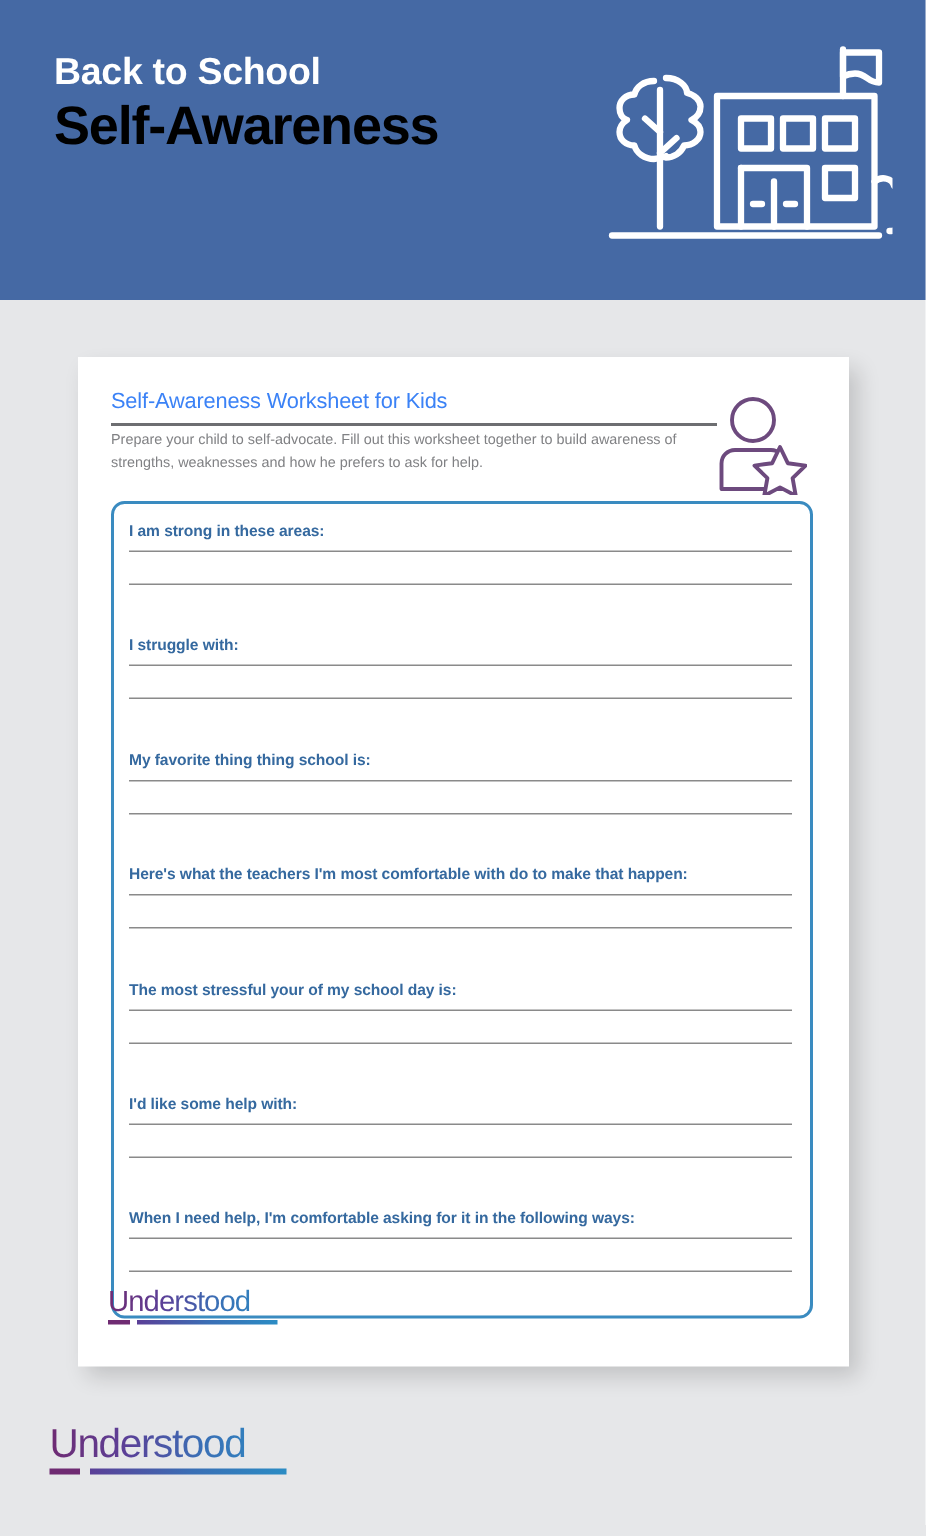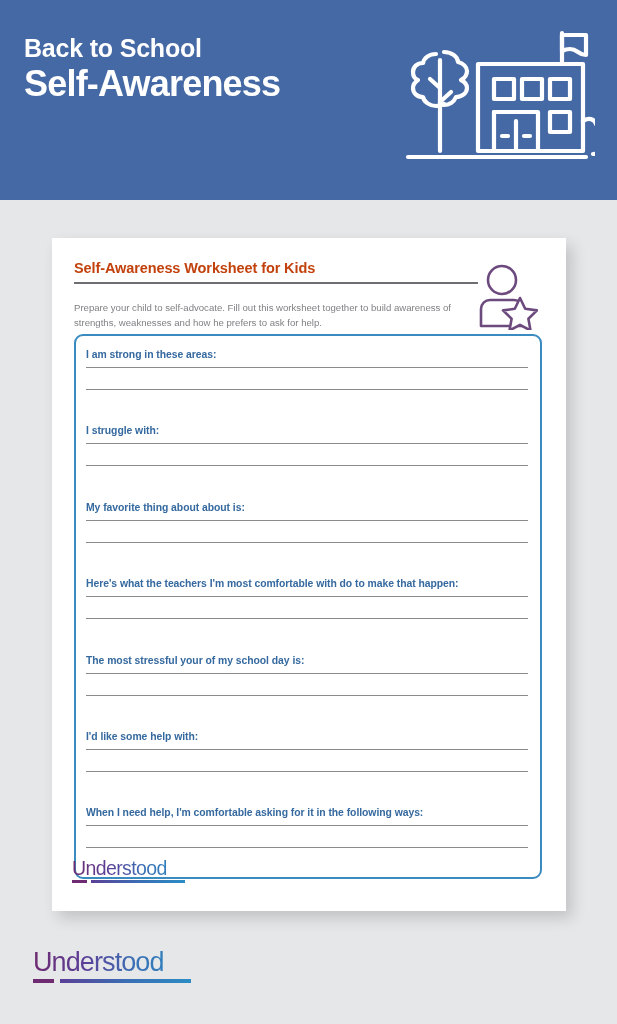--- a/index.html
+++ b/index.html
@@ -19,35 +19,35 @@
     position: absolute;
     top: 0; left: 0;
     width: 617px;
     height: 200px;
     background: #4569a4;
     overflow: hidden;
   }
 
   .banner-text {
     position: absolute;
-    left: 24px;
+    left: 36px;
     top: 34px;
     width: 370px;
   }
 
   .banner-kicker {
     color: #ffffff;
     font-size: 25px;
     font-weight: bold;
     line-height: 1.12;
     letter-spacing: -0.2px;
   }
 
   .banner-title {
-    color: #ffffff;
+    color: #000000;
     font-size: 36px;
     font-weight: bold;
     line-height: 1.12;
     letter-spacing: -0.8px;
     margin-top: 2px;
   }
 
   .banner-art {
     position: absolute;
     right: 22px;
@@ -73,34 +73,34 @@
     height: 100%;
     padding: 22px 26px 0 22px;
   }
 
   .ws-head {
     position: relative;
   }
 
   .ws-title {
     font-size: 14.5px;
-    font-weight: bold;
-    color: #c2410c;
+    font-weight: normal;
+    color: #3b82f6;
     letter-spacing: -0.1px;
     padding-bottom: 6px;
   }
 
   .ws-rule {
     width: 404px;
     height: 2px;
     background: #6d6e71;
   }
 
   .ws-sub {
-    margin-top: 17px;
+    margin-top: 3px;
     width: 390px;
     font-size: 9.6px;
     line-height: 1.52;
     color: #808184;
   }
 
   .person-icon {
     position: absolute;
     right: 2px;
     top: 4px;
@@ -273,21 +273,21 @@
 
   <div class="prompt-item">
     <div class="prompt-label">I struggle with:</div>
     <div class="prompt-lines">
       <div class="blank-line"></div>
       <div class="blank-line"></div>
     </div>
   </div>
 
   <div class="prompt-item">
-    <div class="prompt-label">My favorite thing about about is:</div>
+    <div class="prompt-label">My favorite thing thing school is:</div>
     <div class="prompt-lines">
       <div class="blank-line"></div>
       <div class="blank-line"></div>
     </div>
   </div>
 
   <div class="prompt-item">
     <div class="prompt-label">Here's what the teachers I'm most comfortable with do to make that happen:</div>
     <div class="prompt-lines">
       <div class="blank-line"></div>

